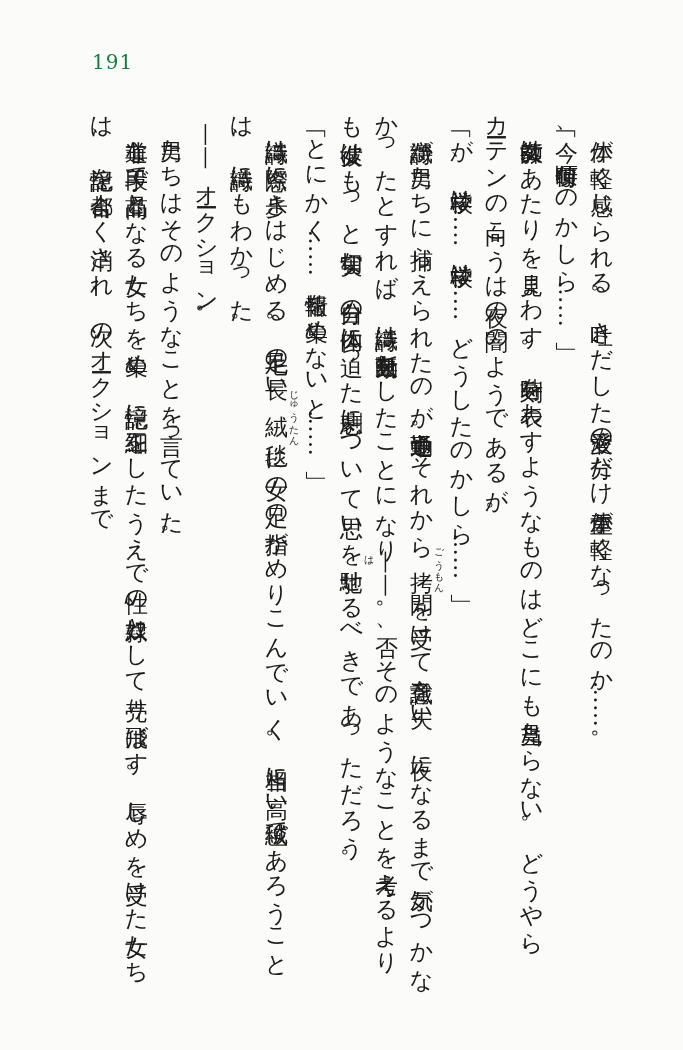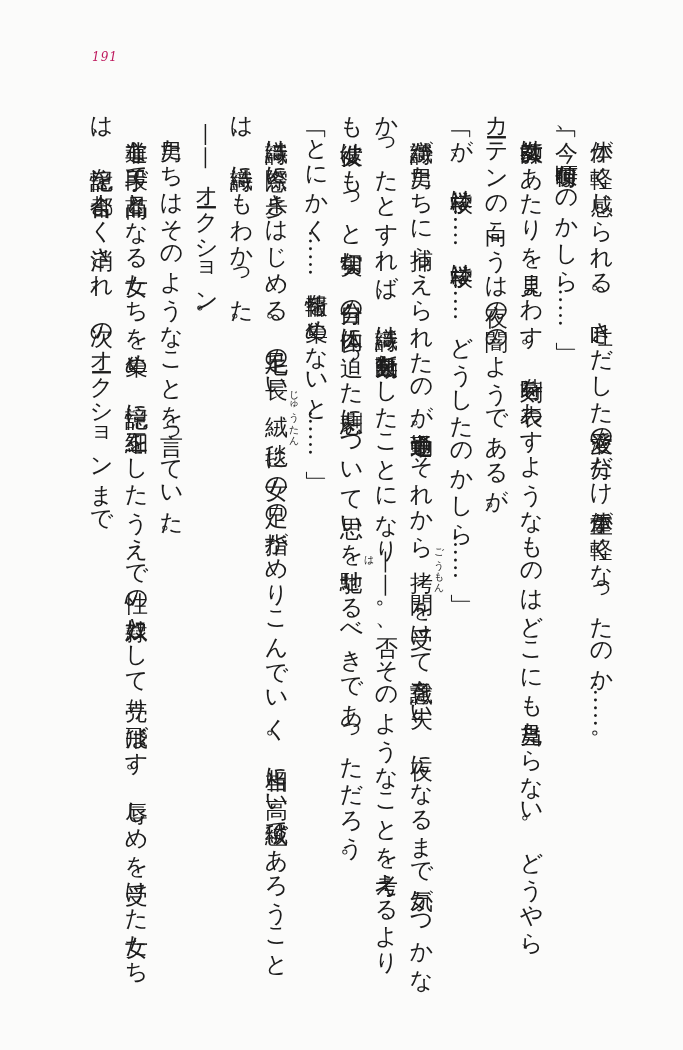--- a/index.html
+++ b/index.html
@@ -13,24 +13,23 @@
     height: 1050px;
     background: #fbfbfa;
     overflow: hidden;
     font-family: "DejaVu Serif", "Liberation Serif", serif;
     color: #1c1c1c;
   }
   .folio {
     position: absolute;
     top: 50px;
     left: 92px;
-    font-size: 12px;
-    font-style: italic;
+    font-size: 20px;
     letter-spacing: 1px;
-    color: #be185d;
+    color: #15803d;
   }
   .text-block {
     position: absolute;
     top: 100px;
     right: 64px;
     width: 562px;
     height: 886px;
     writing-mode: vertical-rl;
     -webkit-writing-mode: vertical-rl;
     text-orientation: mixed;

